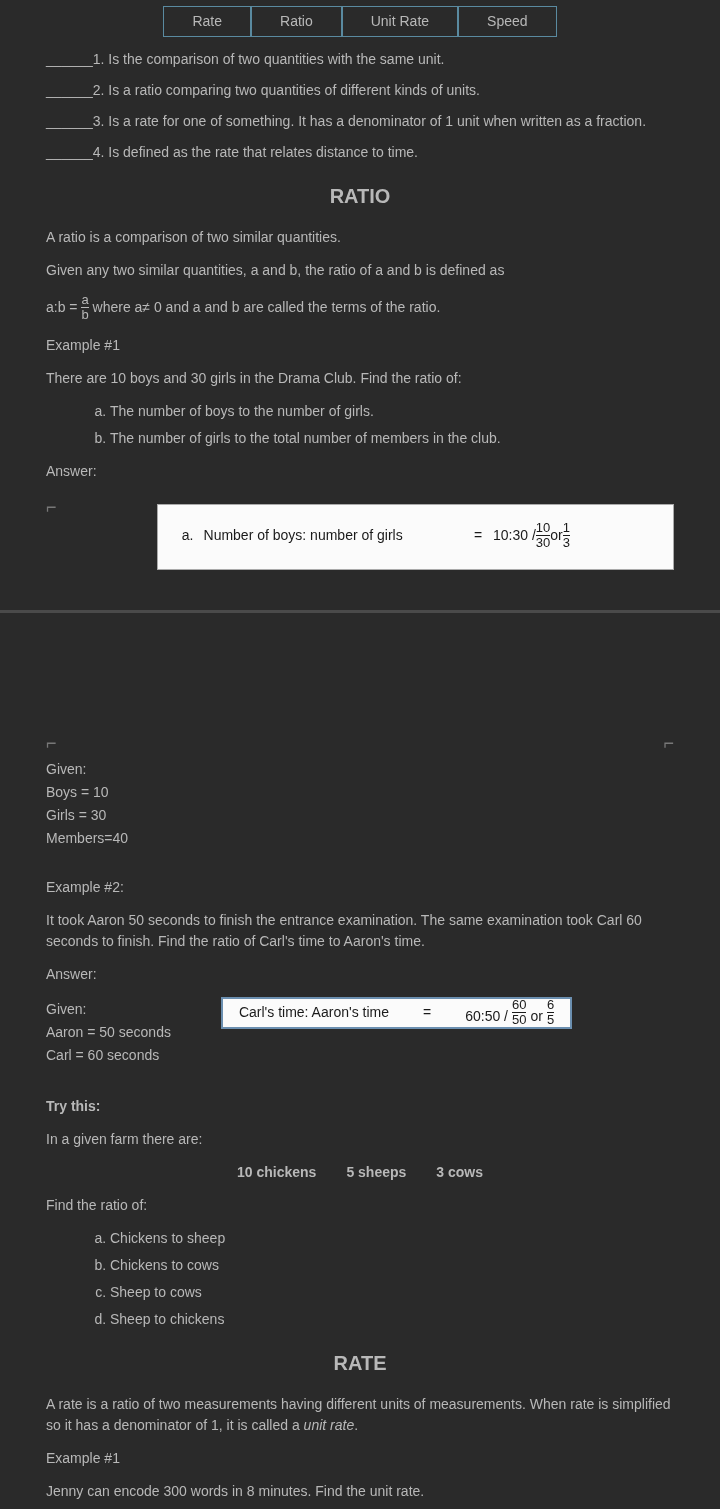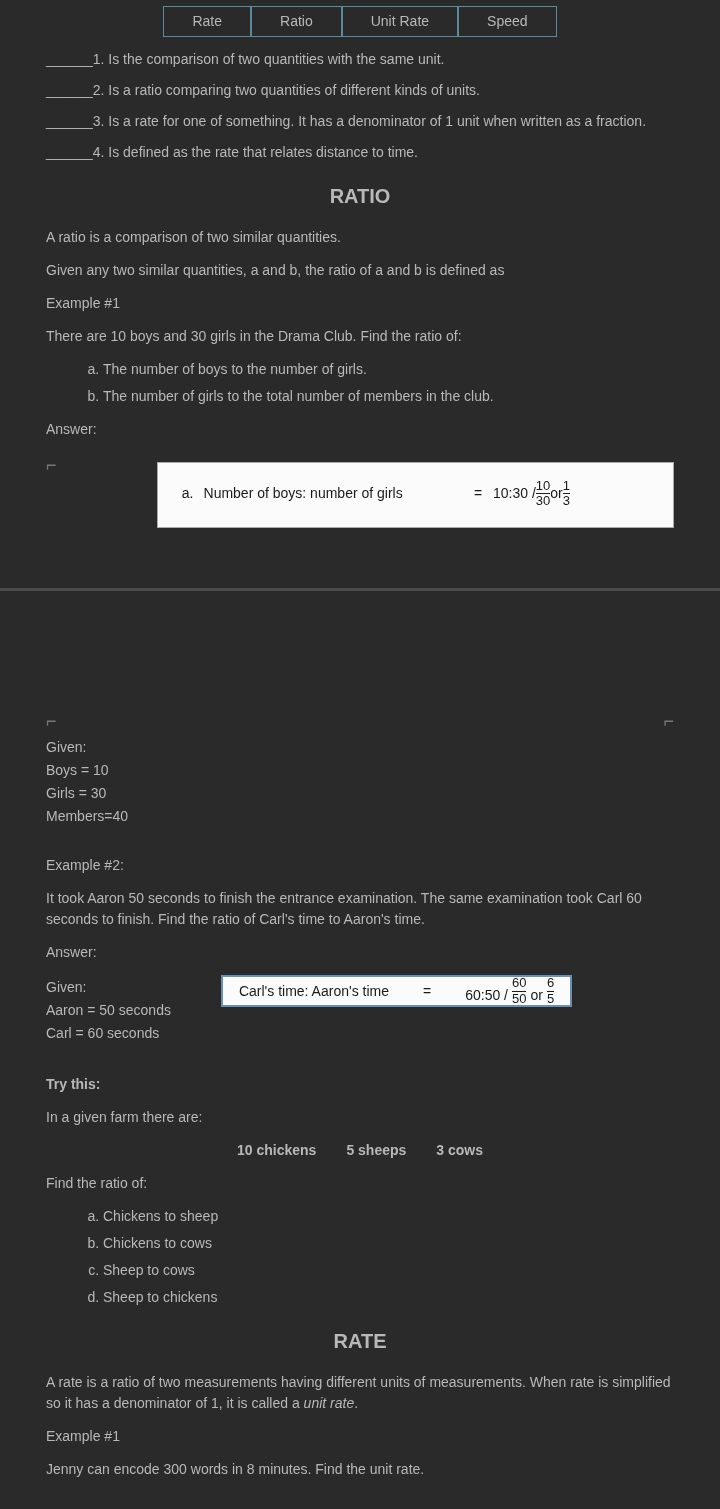--- a/index.html
+++ b/index.html
@@ -4,21 +4,21 @@
 <style>
 * { box-sizing: border-box; margin: 0; padding: 0; }
 body {
   background-color: #2a2a2a;
   color: #b8b8b8;
   font-family: Arial, sans-serif;
   font-size: 14px;
   width: 720px;
   line-height: 1.5;
 }
-.page-wrapper { padding: 0 46px 60px; border-radius: 23px; }
+.page-wrapper { padding: 0 46px 40px; border-radius: 23px; }
 .vocab-row {
   display: flex;
   justify-content: center;
   gap: 0;
   margin: 6px 0 12px;
 }
 .vocab-cell {
   border: 1px solid #5a8aa0;
   padding: 4px 28px;
   color: #b8b8b8;
@@ -26,21 +26,21 @@
 .fill-in { margin: 10px 0; }
 .section-title {
   text-align: center;
   font-size: 20px;
   font-weight: bold;
   margin: 18px 0 16px;
   color: #b8b8b8;
 }
 .para { margin: 12px 0; }
 .ol-alpha { list-style-type: lower-alpha; margin-left: 52px; }
-.ol-alpha li { margin: 6px 5px; }
+.ol-alpha li { margin: 6px 12px; }
 .frac { display: inline-block; vertical-align: middle; text-align: center; line-height: 1.1; font-size: 13px; }
 .frac .num { display: block; }
 .frac .den { display: block; border-top: 1px solid currentColor; }
 .answer-box {
   background-color: #fbfbfb;
   color: #1a1a1a;
   border: 1px solid #aaa;
   margin-top: 10px;
   margin-left: 100px;
   padding: 10px 20px;
@@ -94,20 +94,23 @@
   </div>
 
   <div class="fill-in">______1. Is the comparison of two quantities with the same unit.</div>
   <div class="fill-in">______2. Is a ratio comparing two quantities of different kinds of units.</div>
   <div class="fill-in">______3. Is a rate for one of something. It has a denominator of 1 unit when written as a fraction.</div>
   <div class="fill-in">______4. Is defined as the rate that relates distance to time.</div>
 
   <div class="section-title">RATIO</div>
   <div class="para">A ratio is a comparison of two similar quantities.</div>
   <div class="para">Given any two similar quantities, a and b, the ratio of a and b is defined as</div>
+  <div class="para">
+    <span>a:b = </span><span class="frac"><span class="num">a</span><span class="den">b</span></span><span> where a≠ 0 and a and b are called the terms of the ratio.</span>
+  </div>
   <div class="para">Example #1</div>
   <div class="para">There are 10 boys and 30 girls in the Drama Club. Find the ratio of:</div>
   <ol class="ol-alpha">
     <li>The number of boys to the number of girls.</li>
     <li>The number of girls to the total number of members in the club.</li>
   </ol>
   <div class="para">Answer:</div>
 
   <div style="display:flex;align-items:flex-start;">
     <div style="flex:0 0 0px;color:#777;font-size:18px;">⌐</div>

